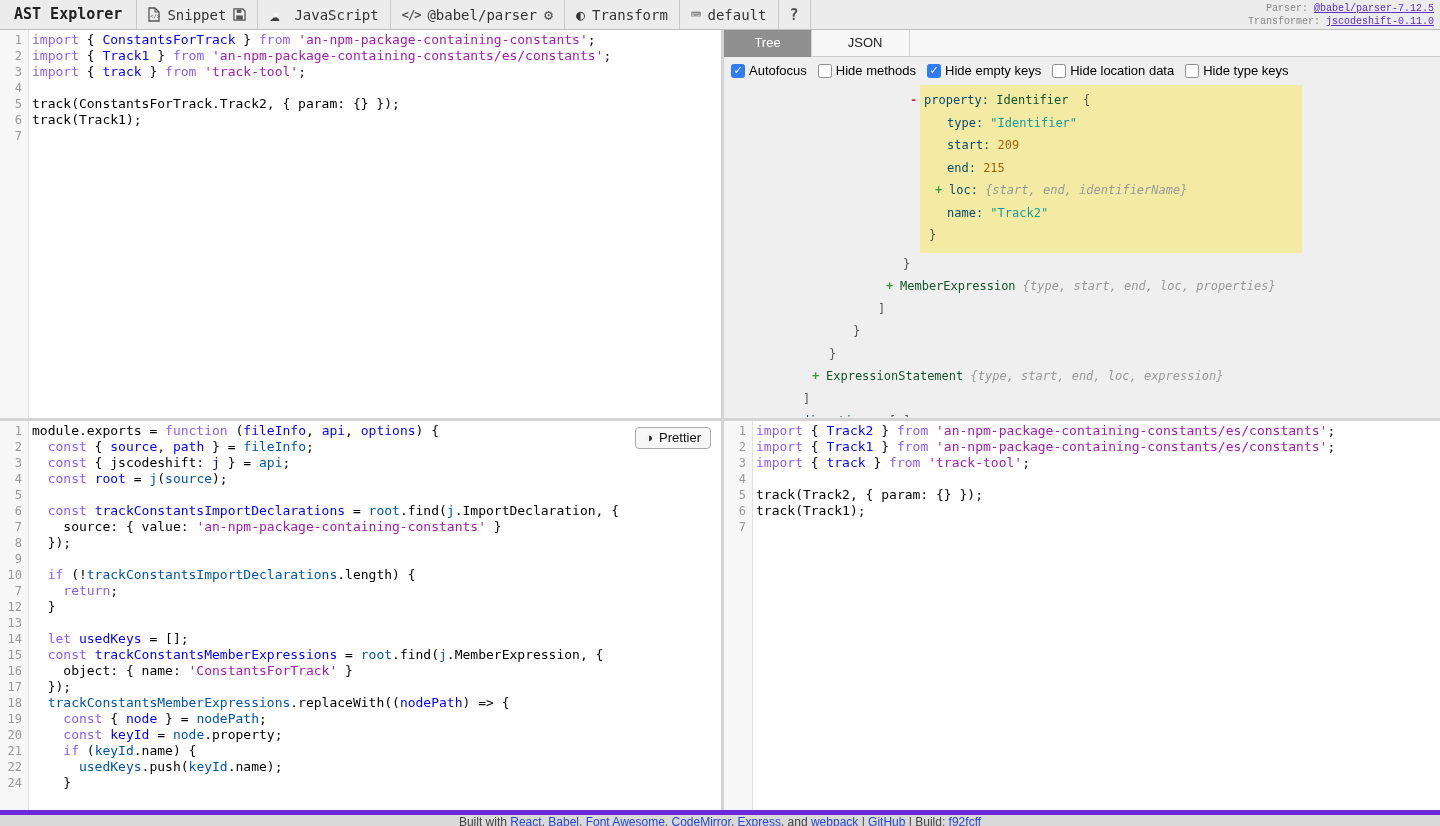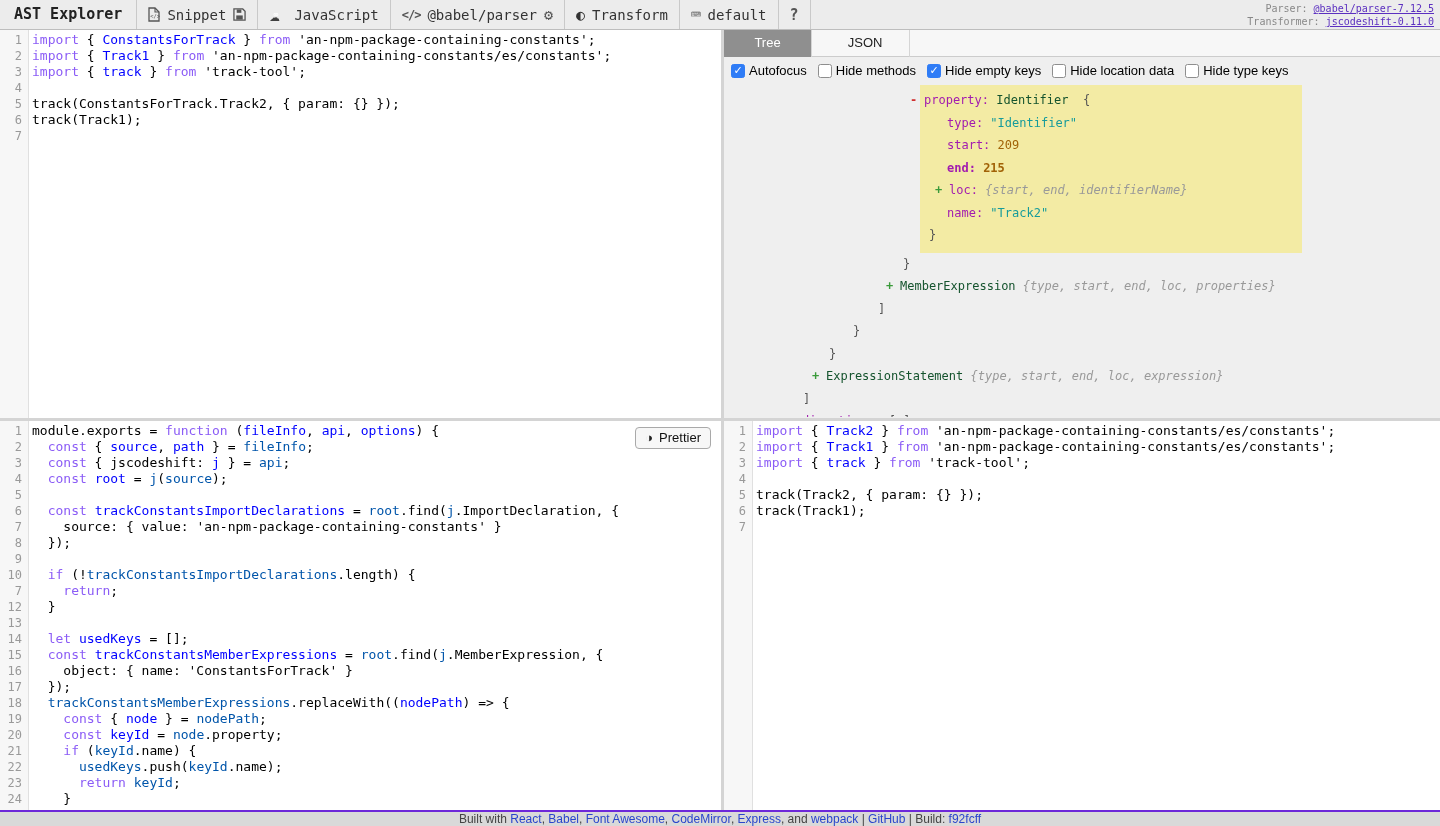--- a/index.html
+++ b/index.html
@@ -16,21 +16,21 @@
   .hicon { display:inline-flex; align-items:center; color:#555; }
   .glyph-toggle { font-size:15px; color:#333; }
   .glyph-gear { font-size:15px; color:#555; }
   .glyph-kbd { font-size:16px; color:#444; }
   .glyph-code { font-weight:bold; font-size:12px; color:#555; letter-spacing:-1px; }
   .glyph-help { font-weight:bold; font-size:15px; color:#555; }
   .cloudwrap { position:relative; width:18px; height:20px; }
   .cloudwrap .cloud { font-size:17px; color:#3f3f3f; line-height:20px; }
   .cloudwrap .inf { position:absolute; left:4px; top:5px; font-size:8px; color:#fff; font-weight:bold; }
   .hinfo { margin-left:auto; text-align:right; font-size:10px; line-height:13px; color:#888;
-    padding:2px 6px 0 0; }
+    padding:2px 6px 0 0;font-family:Liberation Mono, monospace; }
   .plink { color:#5b2fc0; text-decoration:underline; cursor:pointer; }
 
   
   .panel { position:absolute; background:#fff; overflow:hidden; }
   .panel-tl { left:0; top:30px; width:721px; height:388px; }
   .panel-bl { left:0; top:421px; width:721px; height:389px; }
   .panel-br { left:724px; top:421px; width:716px; height:389px; }
   .panel-tr { left:724px; top:30px; width:793px; height:388px; background:#efefef; }
   .vsplit { position:absolute; left:721px; top:30px; width:3px; height:780px; background:#d4d4d4; }
   .hsplit { position:absolute; left:0; top:418px; width:1440px; height:3px; background:#d4d4d4; }
@@ -38,21 +38,21 @@
   
   .gutterbg { position:absolute; left:0; top:0; bottom:0; width:29px; background:#f7f7f7;
     border-right:1px solid #e0e0e0; }
   .lines { position:relative; z-index:1; padding-top:2px; }
   .codeline { display:flex; height:16px; line-height:16px; font-size:13px; white-space:pre; }
   .codeline .ln { flex:0 0 29px; text-align:right; padding-right:7px; color:#999; font-size:12px; }
   .codeline .ct { padding-left:3px; color:#000; }
   .tok-k { color:#8b5cf6; }
   .tok-d { color:#0000ff; }
   .tok-v { color:#0055aa; }
-  .tok-s { color:#000000; }
+  .tok-s { color:#a21caf; }
   .tok-p { color:#000; }
 
   .prettier-btn { position:absolute; z-index:2; right:10px; top:6px; display:flex; align-items:center;
     gap:6px; padding:2px 9px 3px; background:#f7f7f7; border:1px solid #a9a9a9; border-radius:4px;
     font-family:"Liberation Sans", sans-serif; font-size:13px; color:#111; cursor:pointer; }
   .prettier-btn .tg { font-size:13px; color:#222; }
 
   
   .tabbar { position:relative; height:27px; background:#f7f7f7; border-bottom:1px solid #ccc; }
   .tab { display:inline-block; width:88px; height:27px; line-height:26px; text-align:center;
@@ -66,30 +66,30 @@
   .cb { width:14px; height:14px; border-radius:2.5px; background:#fff; border:1px solid #8e8e8e;
     display:inline-flex; align-items:center; justify-content:center; font-size:11px; color:#fff; }
   .cb.checked { background:#2f7cf6; border-color:#2f7cf6; }
 
   .treeview { position:relative; height:333px; overflow:hidden; font-size:12px; padding-top:1px; }
   .tline { position:relative; height:22.5px; line-height:22.5px; white-space:pre; cursor:default; }
   .tmark { position:absolute; top:0; font-weight:bold; cursor:pointer; }
   .m-minus { color:#d03030; }
   .m-plus { color:#3a9a3a; }
   .hlbox { margin-left:196px; width:382px; background:#f3eba4; padding:4px 0 6px; }
-  .tt-key { color:#a21caf; }
+  .tt-key { color:#0c4a6e; }
   .tt-typ { color:#14532d; cursor:pointer; }
   .tt-str { color:#169b9b; }
   .tt-num { color:#a16207; }
   .tt-meta { color:#999; font-style:italic; }
   .tt-pun { color:#555; }
 
   
   .footer { position:absolute; left:0; top:810px; width:1440px; height:16px; background:#d9d9d9;
-    border-top:2px solid #6d28d9; text-align:center; font-family:"Liberation Sans", sans-serif;
+    border-top:5px solid #6d28d9; text-align:center; font-family:"Liberation Sans", sans-serif;
     font-size:12px; line-height:15px; color:#444; }
   .flink { color:#2945cc; cursor:pointer; }
 </style>
 </head>
 <body>
 
 <div class="header">
   <div class="htitle">AST Explorer</div>
 
   <div class="hitem">
@@ -191,21 +191,21 @@
       <label class="opt">
         <span class="cb"></span>
         <span>Hide type keys</span>
       </label>
     </div>
   <div class="treeview" id="treeview">
       <div class="hlbox">
         <div class="tline" style="padding-left: 4px;"><span class="tmark m-minus" style="left: -10px;">-</span><span class="tt-key">property:</span><span class="tt-pun"> </span><span class="tt-typ">Identifier</span><span class="tt-pun">  {</span></div>
         <div class="tline" style="padding-left: 27px;"><span class="tt-key">type:</span><span class="tt-pun"> </span><span class="tt-str">"Identifier"</span></div>
         <div class="tline" style="padding-left: 27px;"><span class="tt-key">start:</span><span class="tt-pun"> </span><span class="tt-num">209</span></div>
-        <div class="tline" style="padding-left: 27px; font-weight: bold;"><span class="tt-key">end:</span><span class="tt-pun"> </span><span class="tt-num">215</span></div>
+        <div class="tline" style="padding-left: 27px;"><span class="tt-key">end:</span><span class="tt-pun"> </span><span class="tt-num">215</span></div>
         <div class="tline" style="padding-left: 29px;"><span class="tmark m-plus" style="left: 15px;">+</span><span class="tt-key">loc:</span><span class="tt-pun"> </span><span class="tt-meta">{start, end, identifierName}</span></div>
         <div class="tline" style="padding-left: 27px;"><span class="tt-key">name:</span><span class="tt-pun"> </span><span class="tt-str">"Track2"</span></div>
         <div class="tline" style="padding-left: 9px;"><span class="tt-pun">}</span></div>
       </div>
       <div class="tline" style="padding-left: 179px;"><span class="tt-pun">}</span></div>
       <div class="tline" style="padding-left: 176px;"><span class="tmark m-plus" style="left: 162px;">+</span><span class="tt-typ">MemberExpression</span><span class="tt-pun"> </span><span class="tt-meta">{type, start, end, loc, properties}</span></div>
       <div class="tline" style="padding-left: 154px;"><span class="tt-pun">]</span></div>
       <div class="tline" style="padding-left: 129px;"><span class="tt-pun">}</span></div>
       <div class="tline" style="padding-left: 105px;"><span class="tt-pun">}</span></div>
       <div class="tline" style="padding-left: 102px;"><span class="tmark m-plus" style="left: 88px;">+</span><span class="tt-typ">ExpressionStatement</span><span class="tt-pun"> </span><span class="tt-meta">{type, start, end, loc, expression}</span></div>
@@ -234,21 +234,20 @@
       <div class="codeline"><span class="ln">13</span><span class="ct"></span></div>
       <div class="codeline"><span class="ln">14</span><span class="ct"><span class="tok-p">  </span><span class="tok-k">let</span><span class="tok-p"> </span><span class="tok-d">usedKeys</span><span class="tok-p"> = [];</span></span></div>
       <div class="codeline"><span class="ln">15</span><span class="ct"><span class="tok-p">  </span><span class="tok-k">const</span><span class="tok-p"> </span><span class="tok-d">trackConstantsMemberExpressions</span><span class="tok-p"> = </span><span class="tok-v">root</span><span class="tok-p">.find(</span><span class="tok-v">j</span><span class="tok-p">.MemberExpression, {</span></span></div>
       <div class="codeline"><span class="ln">16</span><span class="ct"><span class="tok-p">    object: { name: </span><span class="tok-s">'ConstantsForTrack'</span><span class="tok-p"> }</span></span></div>
       <div class="codeline"><span class="ln">17</span><span class="ct"><span class="tok-p">  });</span></span></div>
       <div class="codeline"><span class="ln">18</span><span class="ct"><span class="tok-p">  </span><span class="tok-v">trackConstantsMemberExpressions</span><span class="tok-p">.replaceWith((</span><span class="tok-d">nodePath</span><span class="tok-p">) =&gt; {</span></span></div>
       <div class="codeline"><span class="ln">19</span><span class="ct"><span class="tok-p">    </span><span class="tok-k">const</span><span class="tok-p"> { </span><span class="tok-d">node</span><span class="tok-p"> } = </span><span class="tok-v">nodePath</span><span class="tok-p">;</span></span></div>
       <div class="codeline"><span class="ln">20</span><span class="ct"><span class="tok-p">    </span><span class="tok-k">const</span><span class="tok-p"> </span><span class="tok-d">keyId</span><span class="tok-p"> = </span><span class="tok-v">node</span><span class="tok-p">.property;</span></span></div>
       <div class="codeline"><span class="ln">21</span><span class="ct"><span class="tok-p">    </span><span class="tok-k">if</span><span class="tok-p"> (</span><span class="tok-v">keyId</span><span class="tok-p">.name) {</span></span></div>
       <div class="codeline"><span class="ln">22</span><span class="ct"><span class="tok-p">      </span><span class="tok-v">usedKeys</span><span class="tok-p">.push(</span><span class="tok-v">keyId</span><span class="tok-p">.name);</span></span></div>
-      <div class="codeline"><span class="ln">23</span><span class="ct"><span class="tok-p">      </span><span class="tok-k">return</span><span class="tok-p"> </span><span class="tok-v">keyId</span><span class="tok-p">;</span></span></div>
       <div class="codeline"><span class="ln">24</span><span class="ct"><span class="tok-p">    }</span></span></div>
     </div>
   <div class="prettier-btn">
     <span class="tg">◑</span>
     <span>Prettier</span>
   </div>
 </div>
 
 <div class="panel panel-br">
   <div class="gutterbg"></div>

